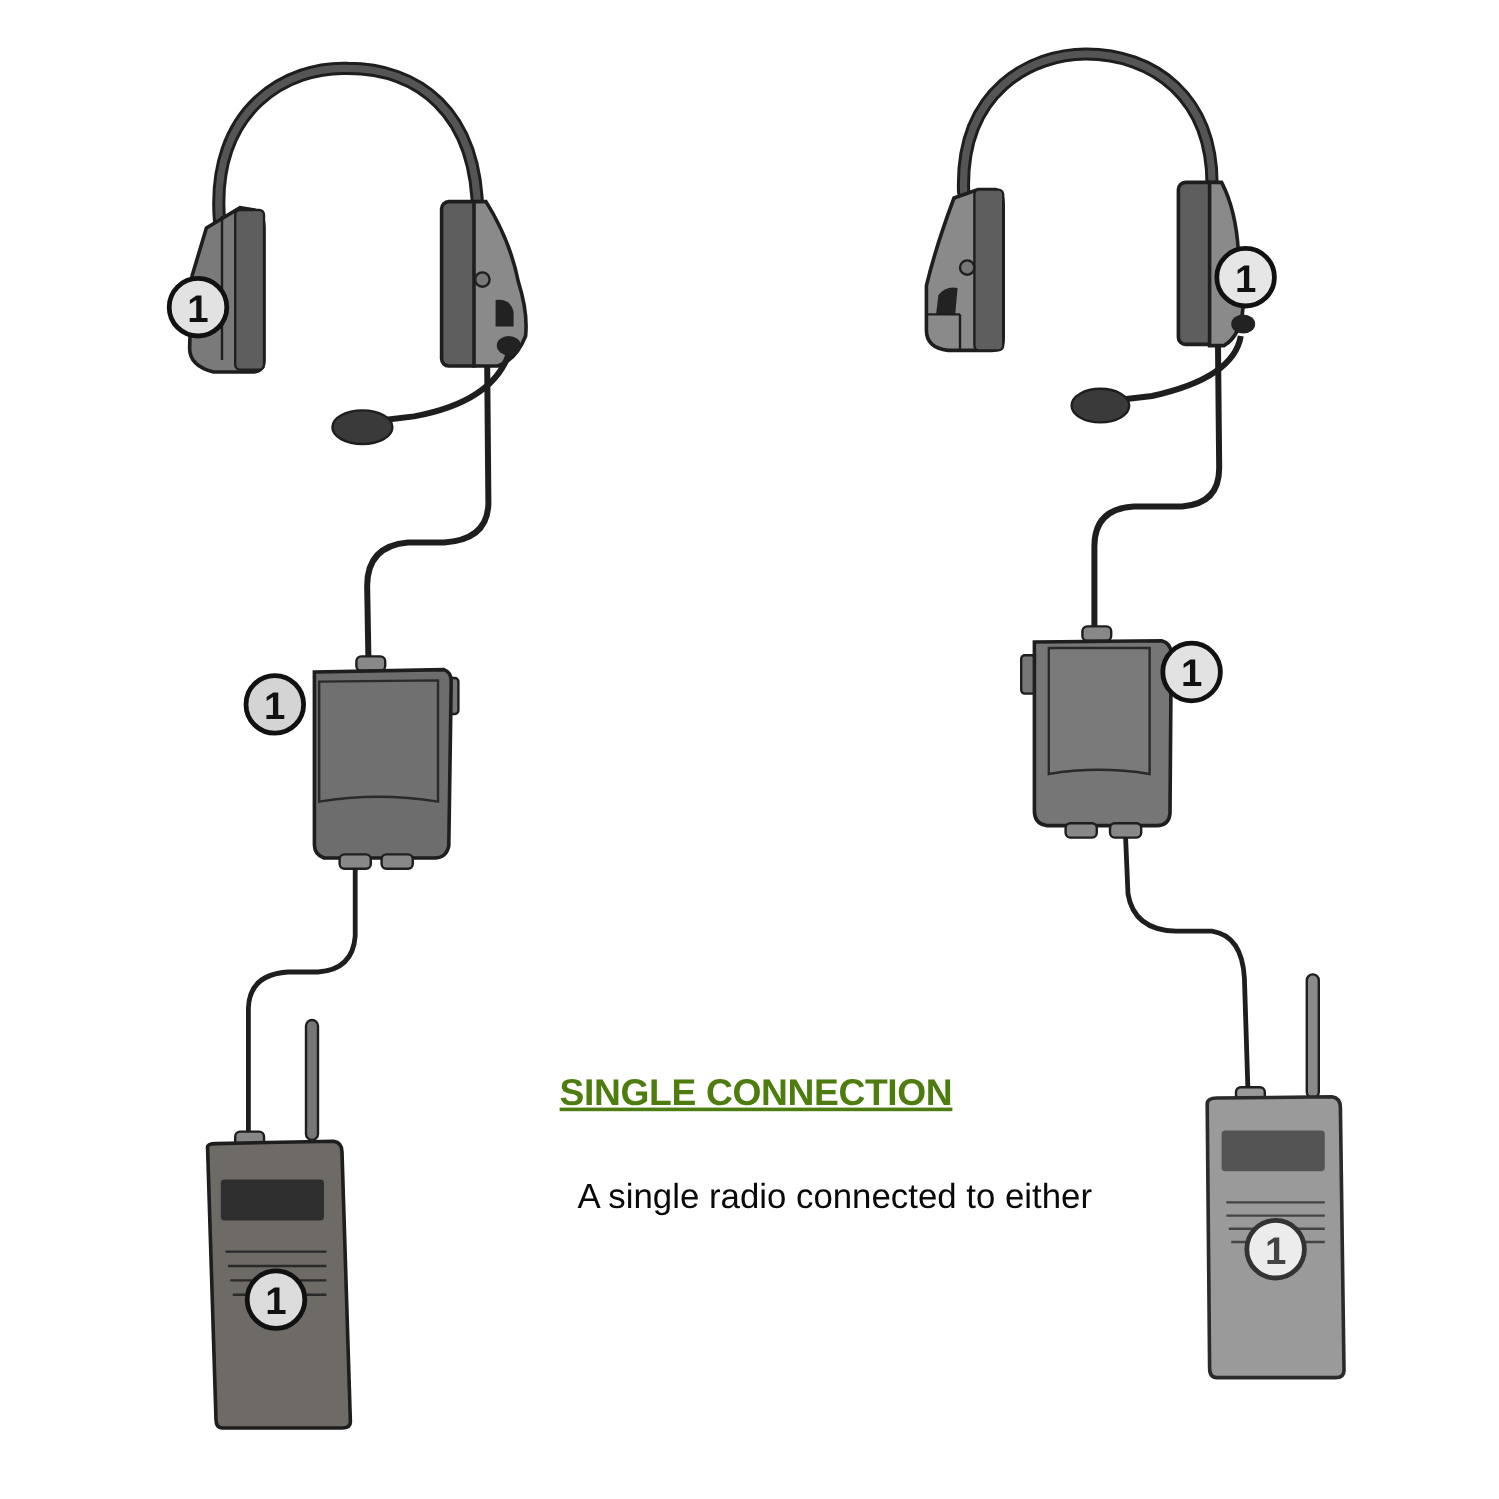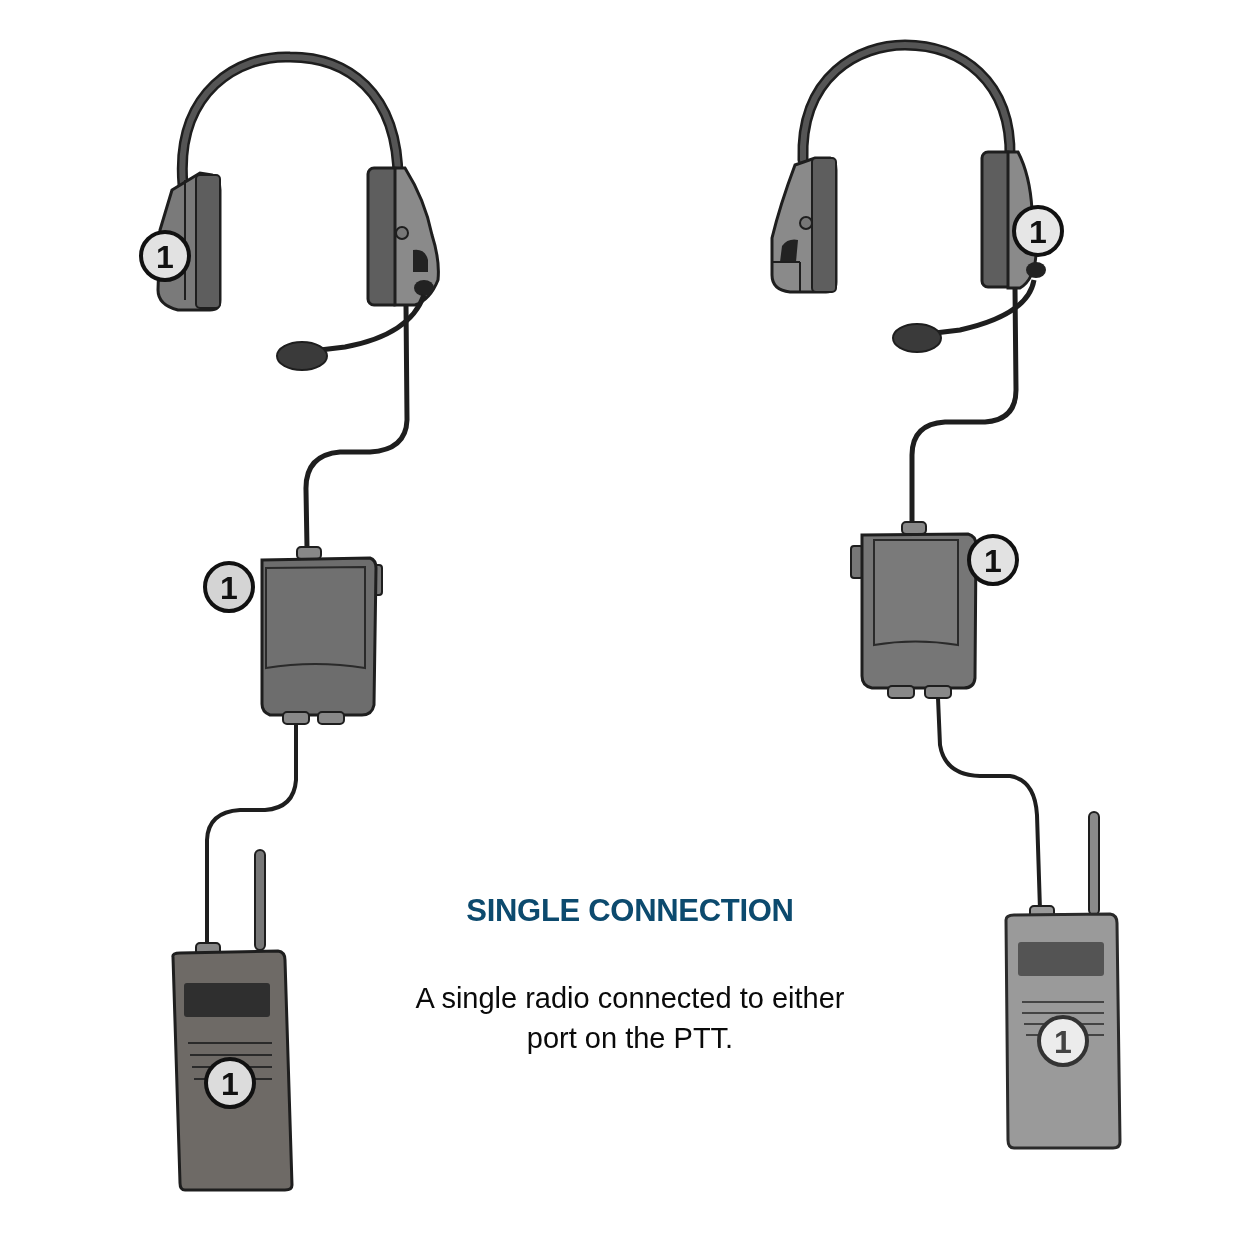--- a/index.html
+++ b/index.html
@@ -1,22 +1,22 @@
 <!DOCTYPE html>
 <html><head>
 <meta charset="utf-8">
 <style>
   html, body { margin:0; padding:0; background:#ffffff; }
   body { width:1249px; height:1249px; position:relative; overflow:hidden;
          font-family:"Liberation Sans", sans-serif; }
   #art { position:absolute; left:0; top:0; width:1249px; height:1249px; }
   .title { position:absolute; left:380px; top:893px; width:500px; text-align:center;
            font-family:"Liberation Sans", sans-serif; font-weight:bold; font-size:31px;
-           color:#0c4a6e; letter-spacing:-0.3px; }
-  .desc { position:absolute; left:350px; top:978px; width:560px; text-align:center;
+           color:#4d7c0f; letter-spacing:-0.3px;text-decoration:underline; }
+  .desc { position:absolute; left:350px; top:978px; width:560px; text-align:right;
           font-family:"Liberation Sans", sans-serif; font-size:29px; line-height:40px; color:#0a0a0a; }
   .desc span { display:block; }
   .badge-num { font-family:"Liberation Sans", sans-serif; font-weight:bold; }
 </style>
 </head>
 <body>
 
 <svg id="art" viewBox="0 0 1249 1249" xmlns="http://www.w3.org/2000/svg">
 
   <g>
@@ -132,14 +132,13 @@
     <g>
       <circle cx="1063" cy="1041" r="24" fill="#ececec" stroke="#333" stroke-width="4"></circle>
       <text class="badge-num" x="1063" y="1053" text-anchor="middle" font-size="32" fill="#444">1</text>
     </g>
   </g>
 </svg>
 
 <div class="title">SINGLE CONNECTION</div>
 <div class="desc">
   <span>A single radio connected to either</span>
-  <span>port on the PTT.</span>
 </div>
 
 </body></html>

